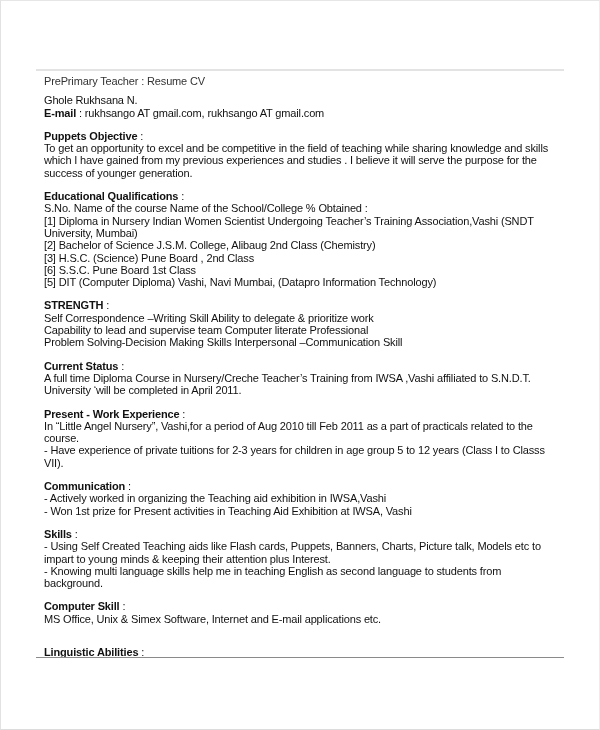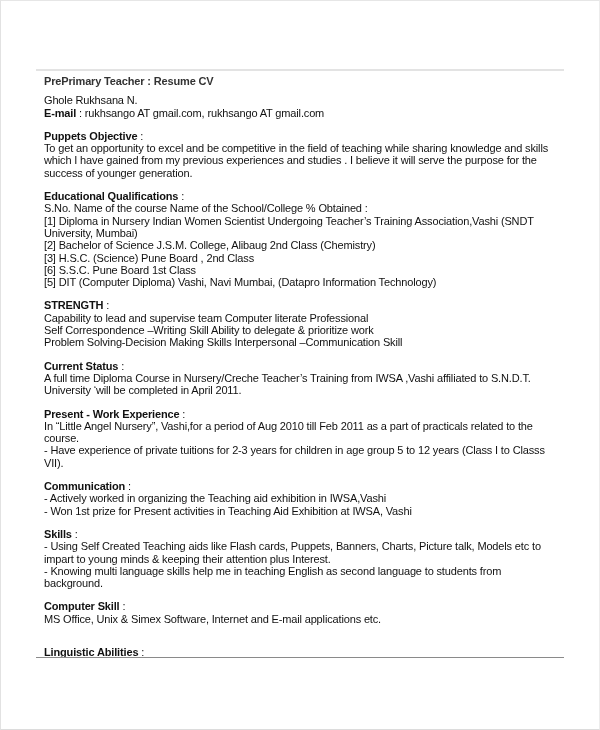--- a/index.html
+++ b/index.html
@@ -39,21 +39,21 @@
     }
     .page {
       position: absolute;
       left: 44px; top: 75px;
       width: 520px;
       font-size: 11px;
       line-height: 12.3px;
       letter-spacing: -0.15px;
     }
     .title {
-      font-weight: bold;
+      font-weight: normal;
       color: #333333;
       margin: 0 0 7px 0;
       font-size: 11px;
     }
     .block { margin: 0 8px 11px 0; }
     .line { display: block; white-space: normal; }
     .sub-h { font-weight: normal; }
     .clip {
       position: absolute;
       left: 44px; top: 646px;
@@ -89,22 +89,22 @@
     <span class="line sub-h">S.No. Name of the course Name of the School/College % Obtained :</span>
     <span class="line">[1] Diploma in Nursery Indian Women Scientist Undergoing Teacher’s Training Association,Vashi (SNDT University, Mumbai)</span>
     <span class="line">[2] Bachelor of Science J.S.M. College, Alibaug 2nd Class (Chemistry)</span>
     <span class="line">[3] H.S.C. (Science) Pune Board , 2nd Class</span>
     <span class="line">[6] S.S.C. Pune Board 1st Class</span>
     <span class="line">[5] DIT (Computer Diploma) Vashi, Navi Mumbai, (Datapro Information Technology)</span>
   </div>
 
   <div class="block">
     <span class="line"><b>STRENGTH</b><span> :</span></span>
+    <span class="line">Self Correspondence –Writing Skill Ability to delegate &amp; prioritize work</span>
     <span class="line">Capability to lead and supervise team Computer literate Professional</span>
-    <span class="line">Self Correspondence –Writing Skill Ability to delegate &amp; prioritize work</span>
     <span class="line">Problem Solving-Decision Making Skills Interpersonal –Communication Skill</span>
   </div>
 
   <div class="block">
     <span class="line"><b>Current Status</b><span> :</span></span>
     <span class="line">A full time Diploma Course in Nursery/Creche Teacher’s Training from IWSA ,Vashi affiliated to S.N.D.T. University ‘will be completed in April 2011.</span>
   </div>
 
   <div class="block">
     <span class="line"><b>Present - Work Experience</b><span> :</span></span>

